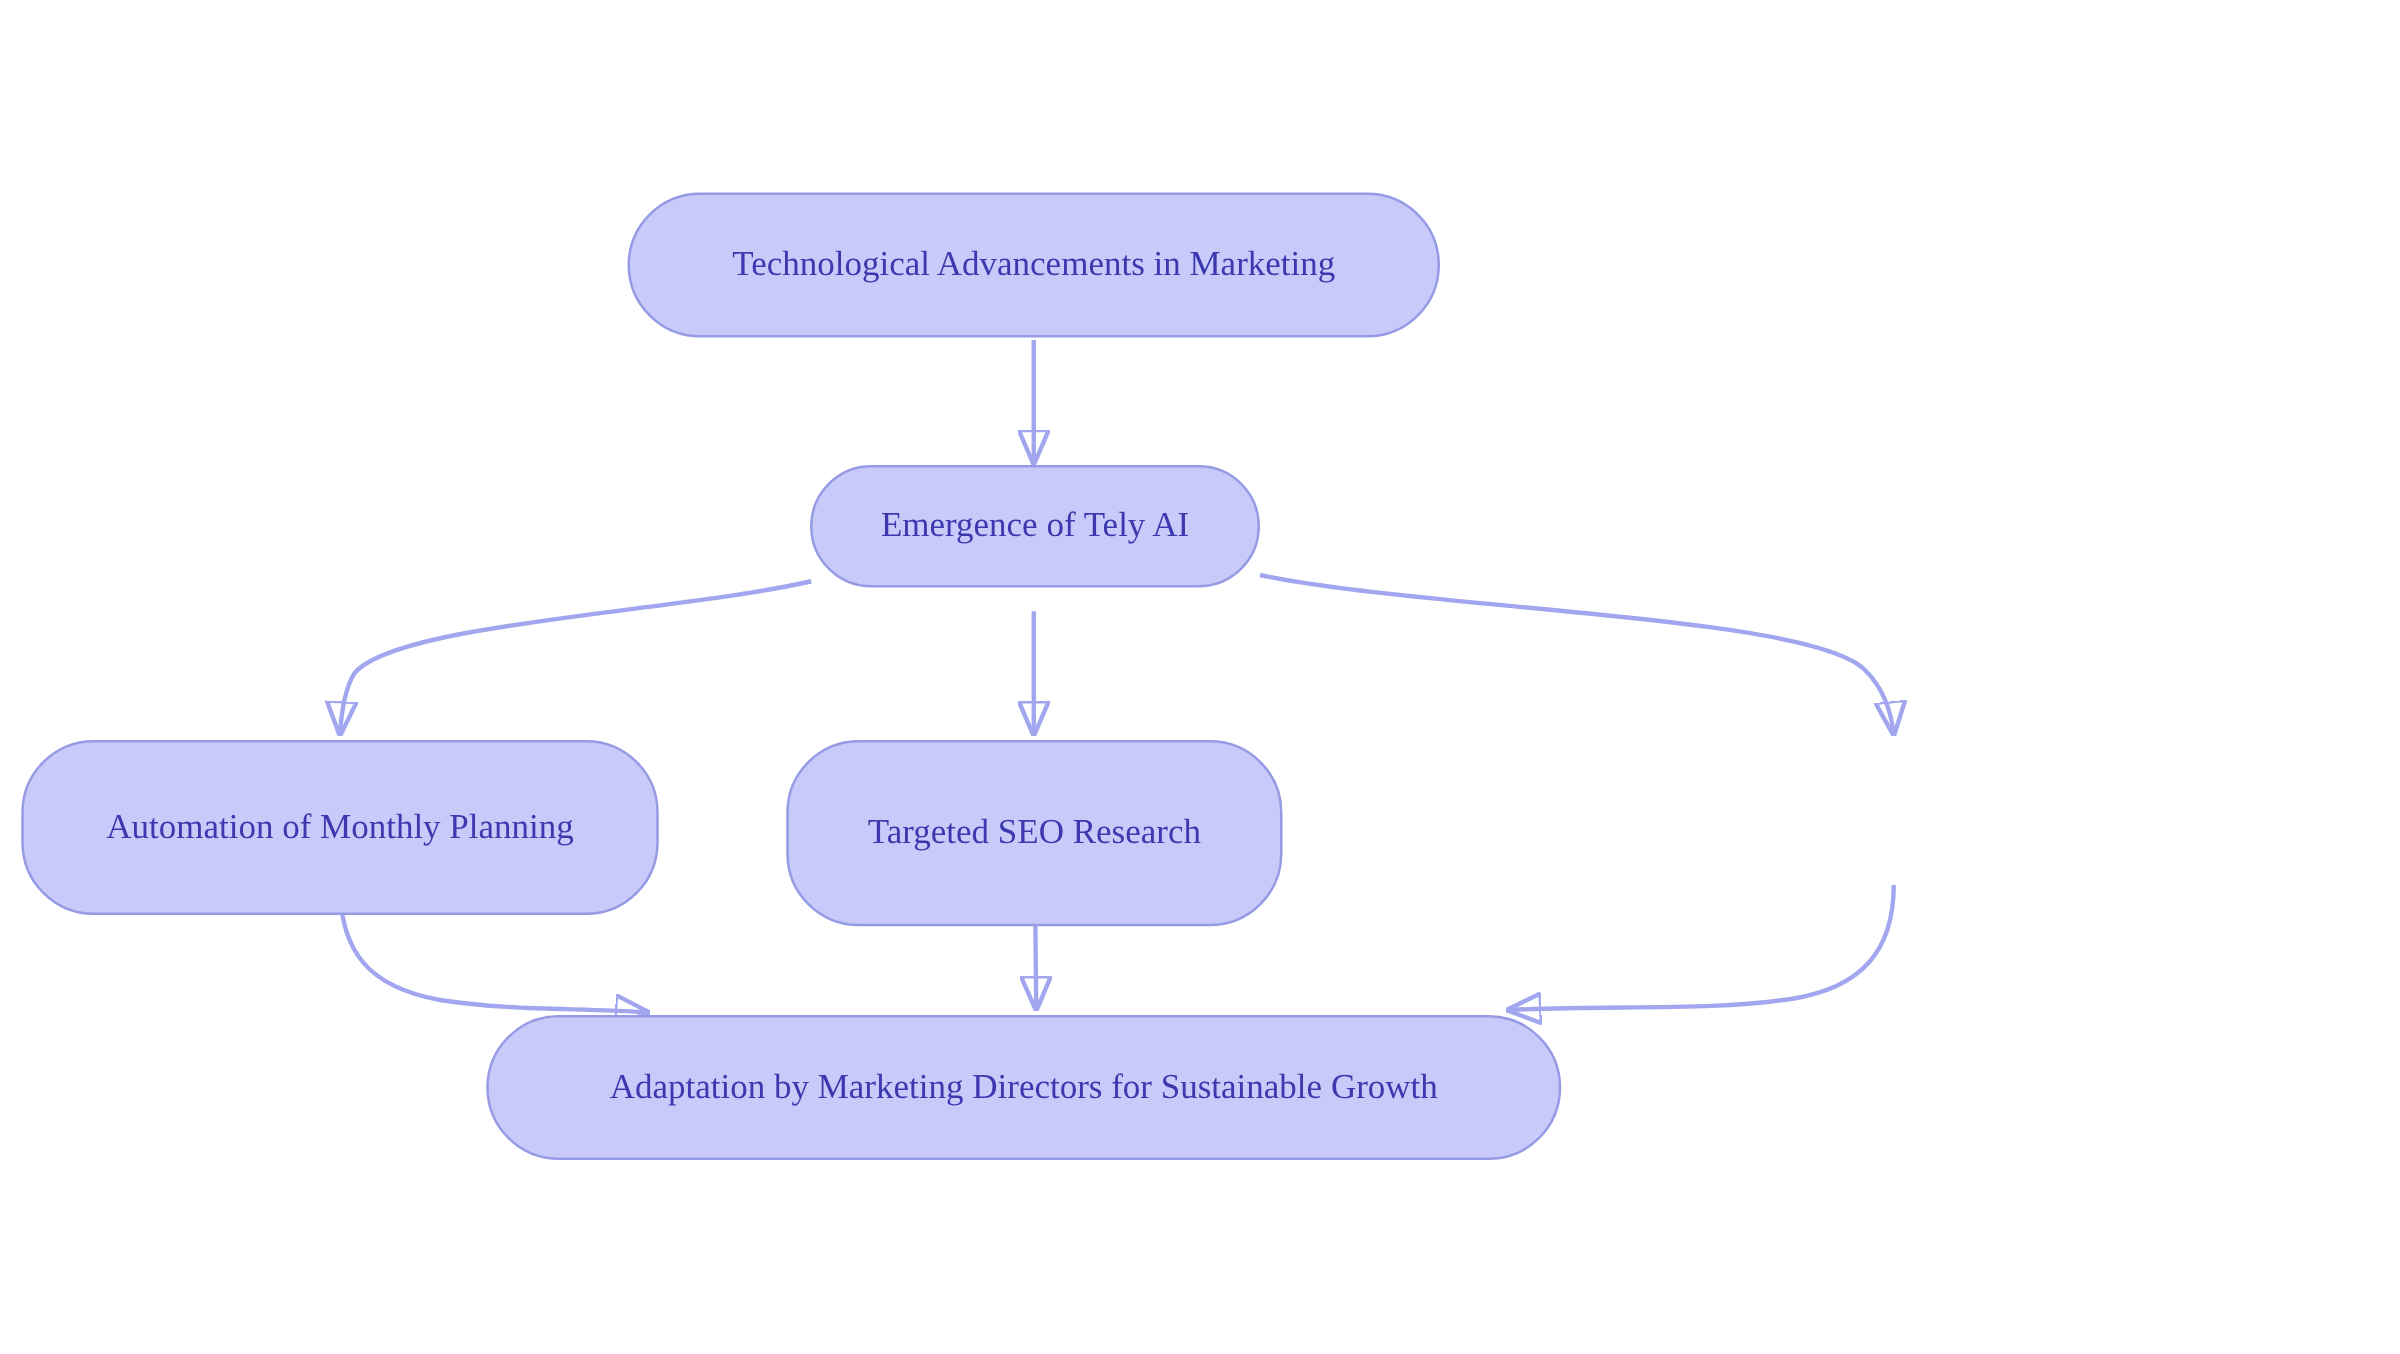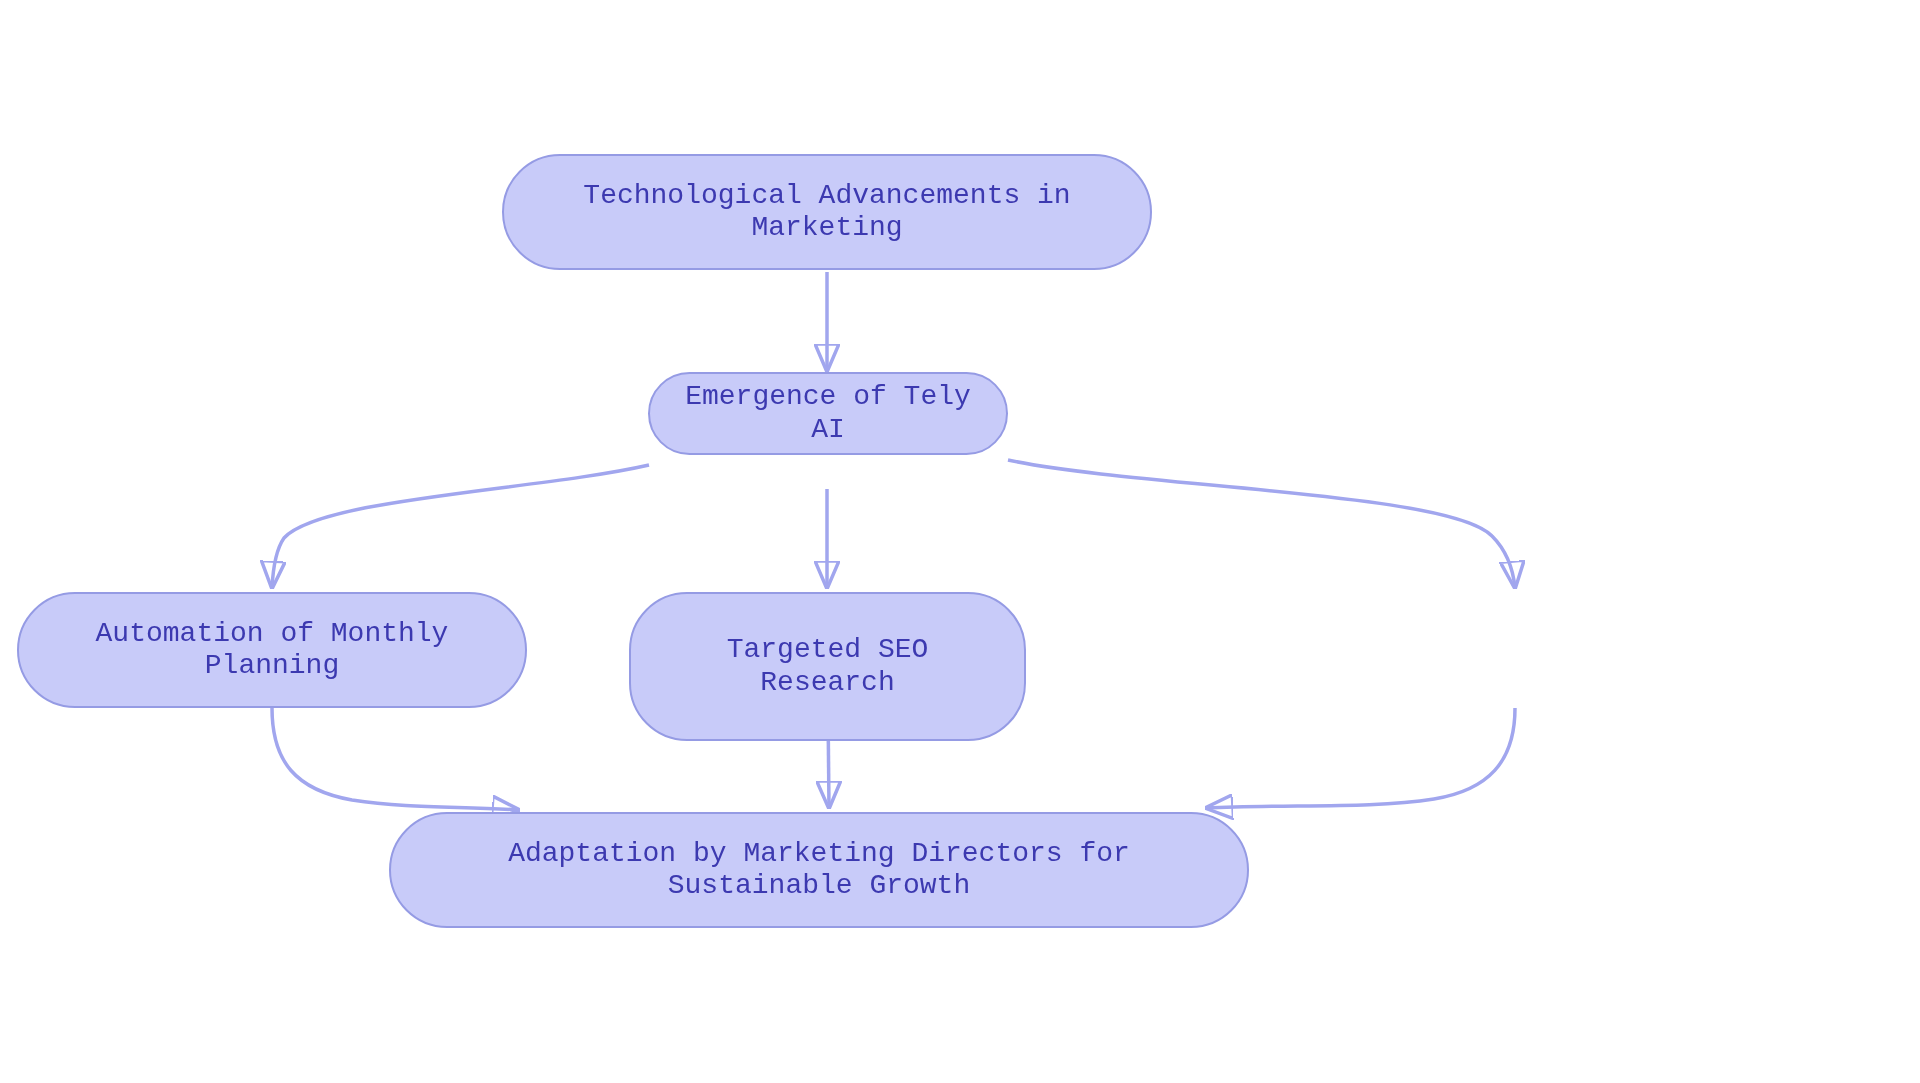--- a/index.html
+++ b/index.html
@@ -9,21 +9,21 @@
     --text:#3c39b0;
     --bg:#ffffff;
   }
   *{box-sizing:border-box;}
   html,body{margin:0;padding:0;background:var(--bg);}
   .canvas{
     position:relative;
     width:1920px;height:1083px;
     background:var(--bg);
     overflow:hidden;
-    font-family:Liberation Mono, monospace;
+    font-family:Liberation Serif, serif;
   }
   .edges{
     position:absolute;left:0;top:0;width:1920px;height:1083px;
   }
   .edges path{
     fill:none;
     stroke:var(--edge);
     stroke-width:3.5px;
   }
   .node{
@@ -32,22 +32,22 @@
     background:var(--node-fill);
     border:2px solid var(--node-border);
     border-radius:58px;
     color:var(--text);
     font-size:28px;
     text-align:center;
     padding:0 30px;
     line-height:1.15;
   }
   .node-tech {left:502px; top:154px; width:650px; height:116px;}
-  .node-tely {left:648px; top:372px; width:360px; height:83px;}
-  .node-auto {left:17px;  top:592px; width:510px; height:116px;}
+  .node-tely {left:648px; top:372px; width:360px; height:98px;}
+  .node-auto {left:17px;  top:592px; width:510px; height:140px;}
   .node-seo  {left:629px; top:592px; width:397px; height:149px;}
   .node-enh  {left:1134px;top:592px; width:762px; height:116px;}
   .node-adapt{left:389px; top:812px; width:860px; height:116px;}
 </style>
 </head>
 <body>
 
 <div class="canvas">
 
   <svg class="edges" viewBox="0 0 1920 1083" xmlns="http://www.w3.org/2000/svg">

